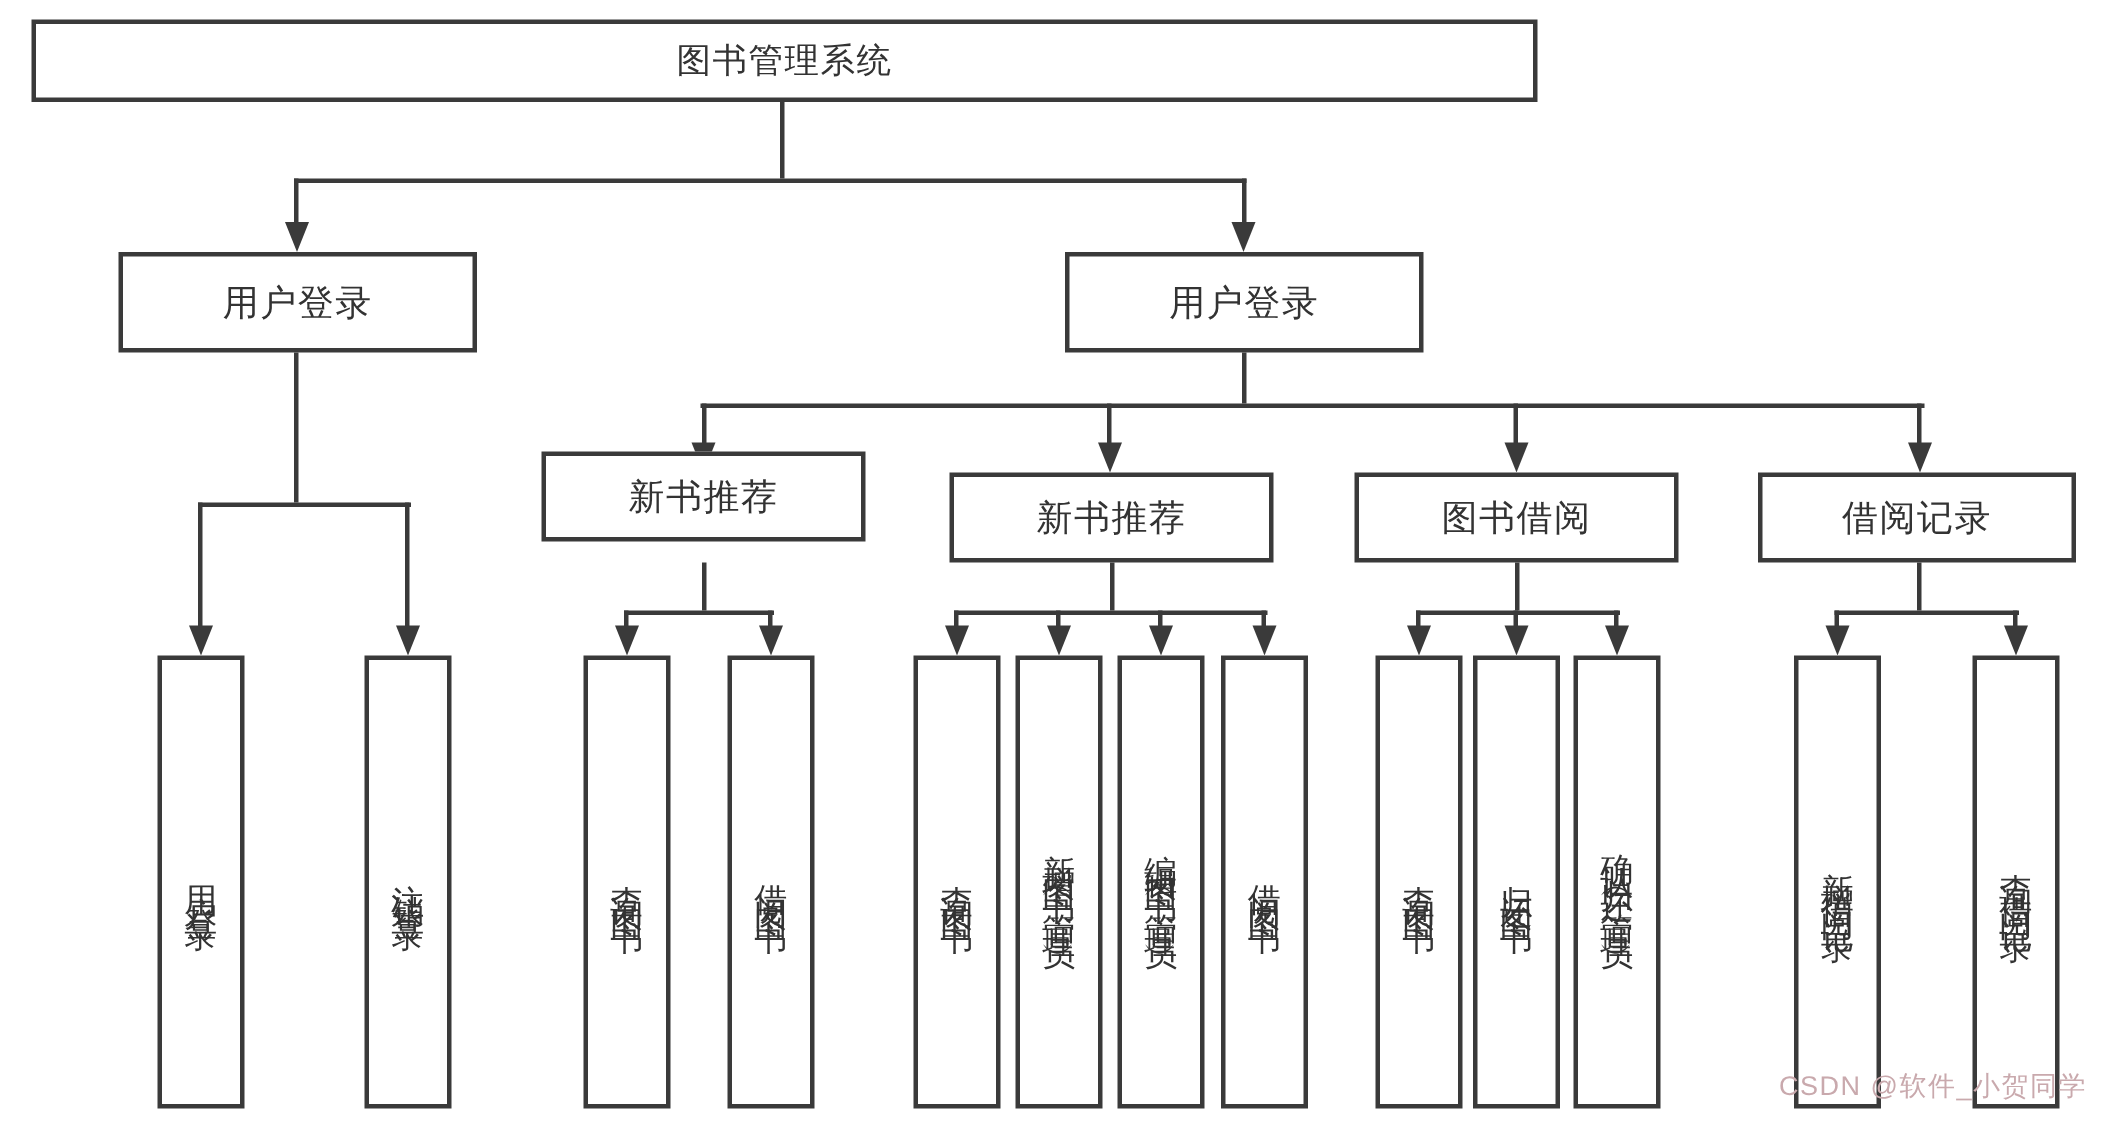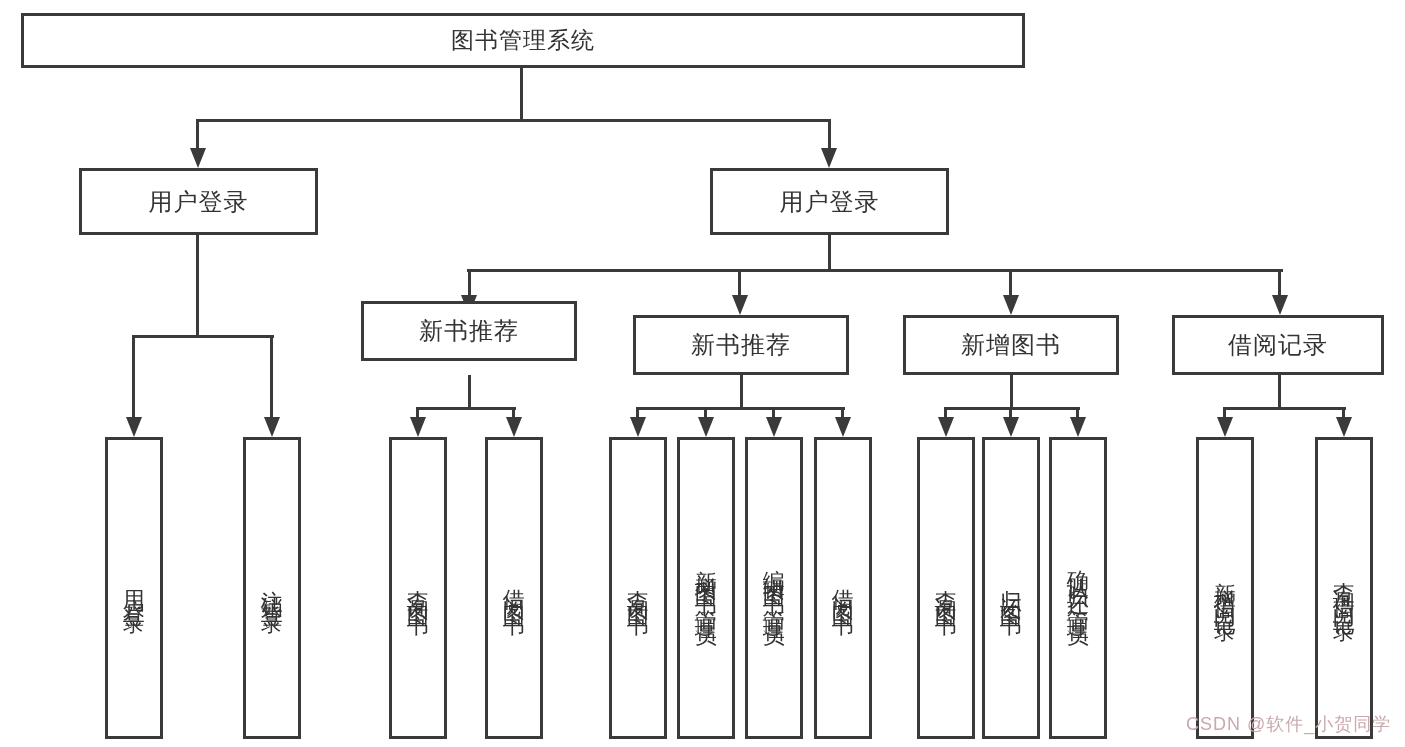--- a/index.html
+++ b/index.html
@@ -94,21 +94,21 @@
   <div class="vl" style="left:1278px; top:269px; height:28px;"></div>
   <div class="arrow" style="left:1272px; top:295px;"></div>
 
   <div class="box hbox" style="left:361px; top:301px; width:216px; height:60px;">
     <span>新书推荐</span>
   </div>
   <div class="box hbox" style="left:633px; top:315px; width:216px; height:60px;">
     <span>新书推荐</span>
   </div>
   <div class="box hbox" style="left:903px; top:315px; width:216px; height:60px;">
-    <span>新增图书</span>
+    <span>图书借阅</span>
   </div>
   <div class="box hbox" style="left:1172px; top:315px; width:212px; height:60px;">
     <span>借阅记录</span>
   </div>
 
   <div class="vl" style="left:468px; top:375px; height:32px;"></div>
   <div class="hl" style="left:416px; top:407px; width:100px;"></div>
   <div class="vl" style="left:416px; top:407px; height:12px;"></div>
   <div class="arrow" style="left:410px; top:417px;"></div>
   <div class="vl" style="left:512px; top:407px; height:12px;"></div>

